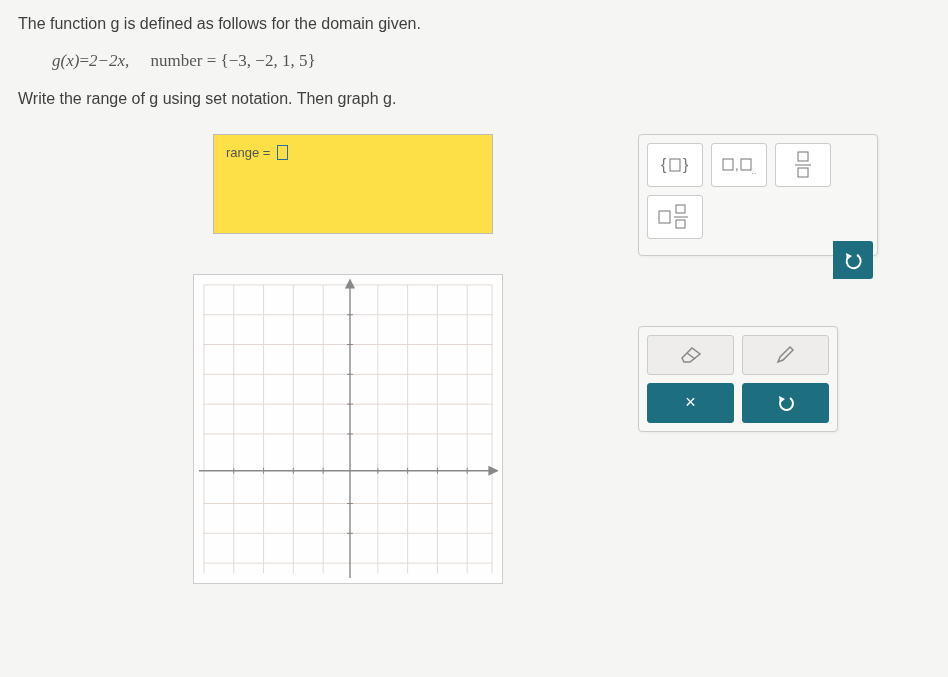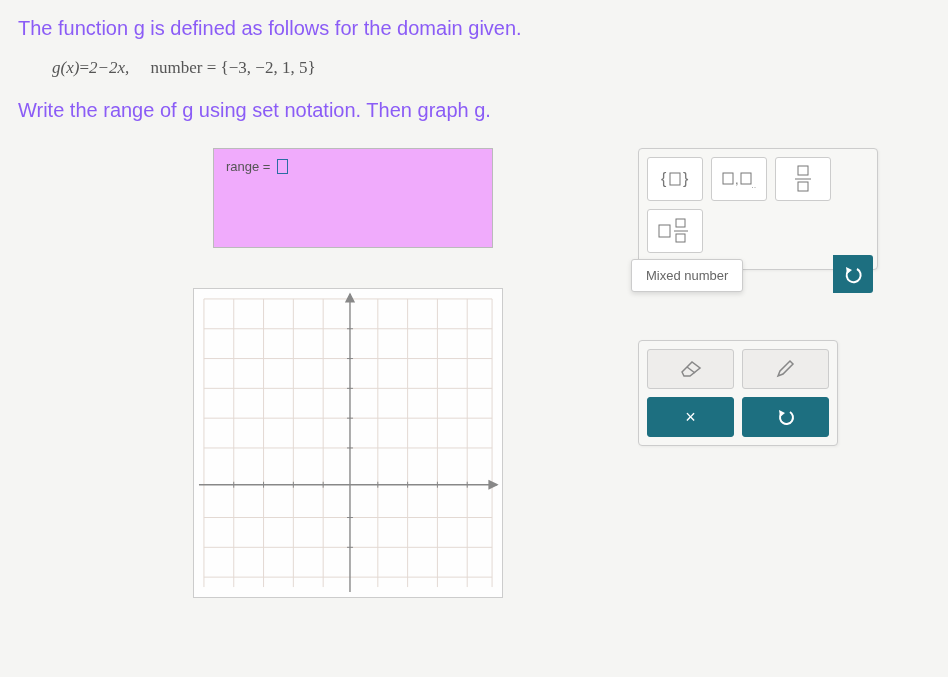--- a/index.html
+++ b/index.html
@@ -5,29 +5,29 @@
   * { box-sizing: border-box; margin: 0; padding: 0; }
   body {
     font-family: Arial, Helvetica, sans-serif;
     background: #f5f5f3;
     color: #555;
     width: 948px;
     height: 677px;
     padding: 10px 18px;
     position: relative;
   }
-  .problem-text { font-size: 20px; line-height: 1.8; color: #8b5cf6; }
+  .problem-text { font-size: 16px; line-height: 1.8; color: #404040; }
   .formula { font-family: 'Times New Roman', serif; font-size: 17px; margin: 12px 0 14px 34px; font-style: italic; }
   .formula .up { font-style: normal; }
   .content-row { display: flex; margin-top: 20px; }
   .left-col { flex: 0 0 620px; display: flex; flex-direction: column; align-items: center;}
   .right-col { flex: 0 0 280px; }
 
   .range-box {
-    width: 280px; height: 100px; border: 1px solid #bbb; background: #f0abfc;
+    width: 280px; height: 100px; border: 1px solid #bbb; background: #fde047;
     padding: 10px 12px; font-size: 13px; color:#555; position: relative;
     margin-left: 50px;
   }
   .range-box .slot {
     display: inline-block; width: 11px; height: 15px; border: 1.5px solid #2a6da3;
     vertical-align: -3px; margin-left: 3px;
   }
 
   .graph-box {
     width: 310px; height: 310px; background: #fefefe; border: 1px solid #ccc;
@@ -184,21 +184,20 @@
         </div>
       </div>
 
       <div class="redo-corner">
         <svg width="20" height="20">
           <path d="M14 5 A7 7 0 1 1 5 7" fill="none" stroke="#fff" stroke-width="2"></path>
           <polygon points="3,3 9,6 4,10" fill="#fff"></polygon>
         </svg>
       </div>
 
-      <div class="tooltip">Mixed number</div>
     </div>
 
     <div class="toolpad2">
       <div class="row">
         <div class="tool-btn">
           <svg width="26" height="18">
             <path d="M4 12 L14 2 L22 8 L12 16 L6 16 Z" fill="none" stroke="#888" stroke-width="1.5"></path>
             <line x1="9" y1="7" x2="17" y2="13" stroke="#888" stroke-width="1.5"></line>
           </svg>
         </div>

